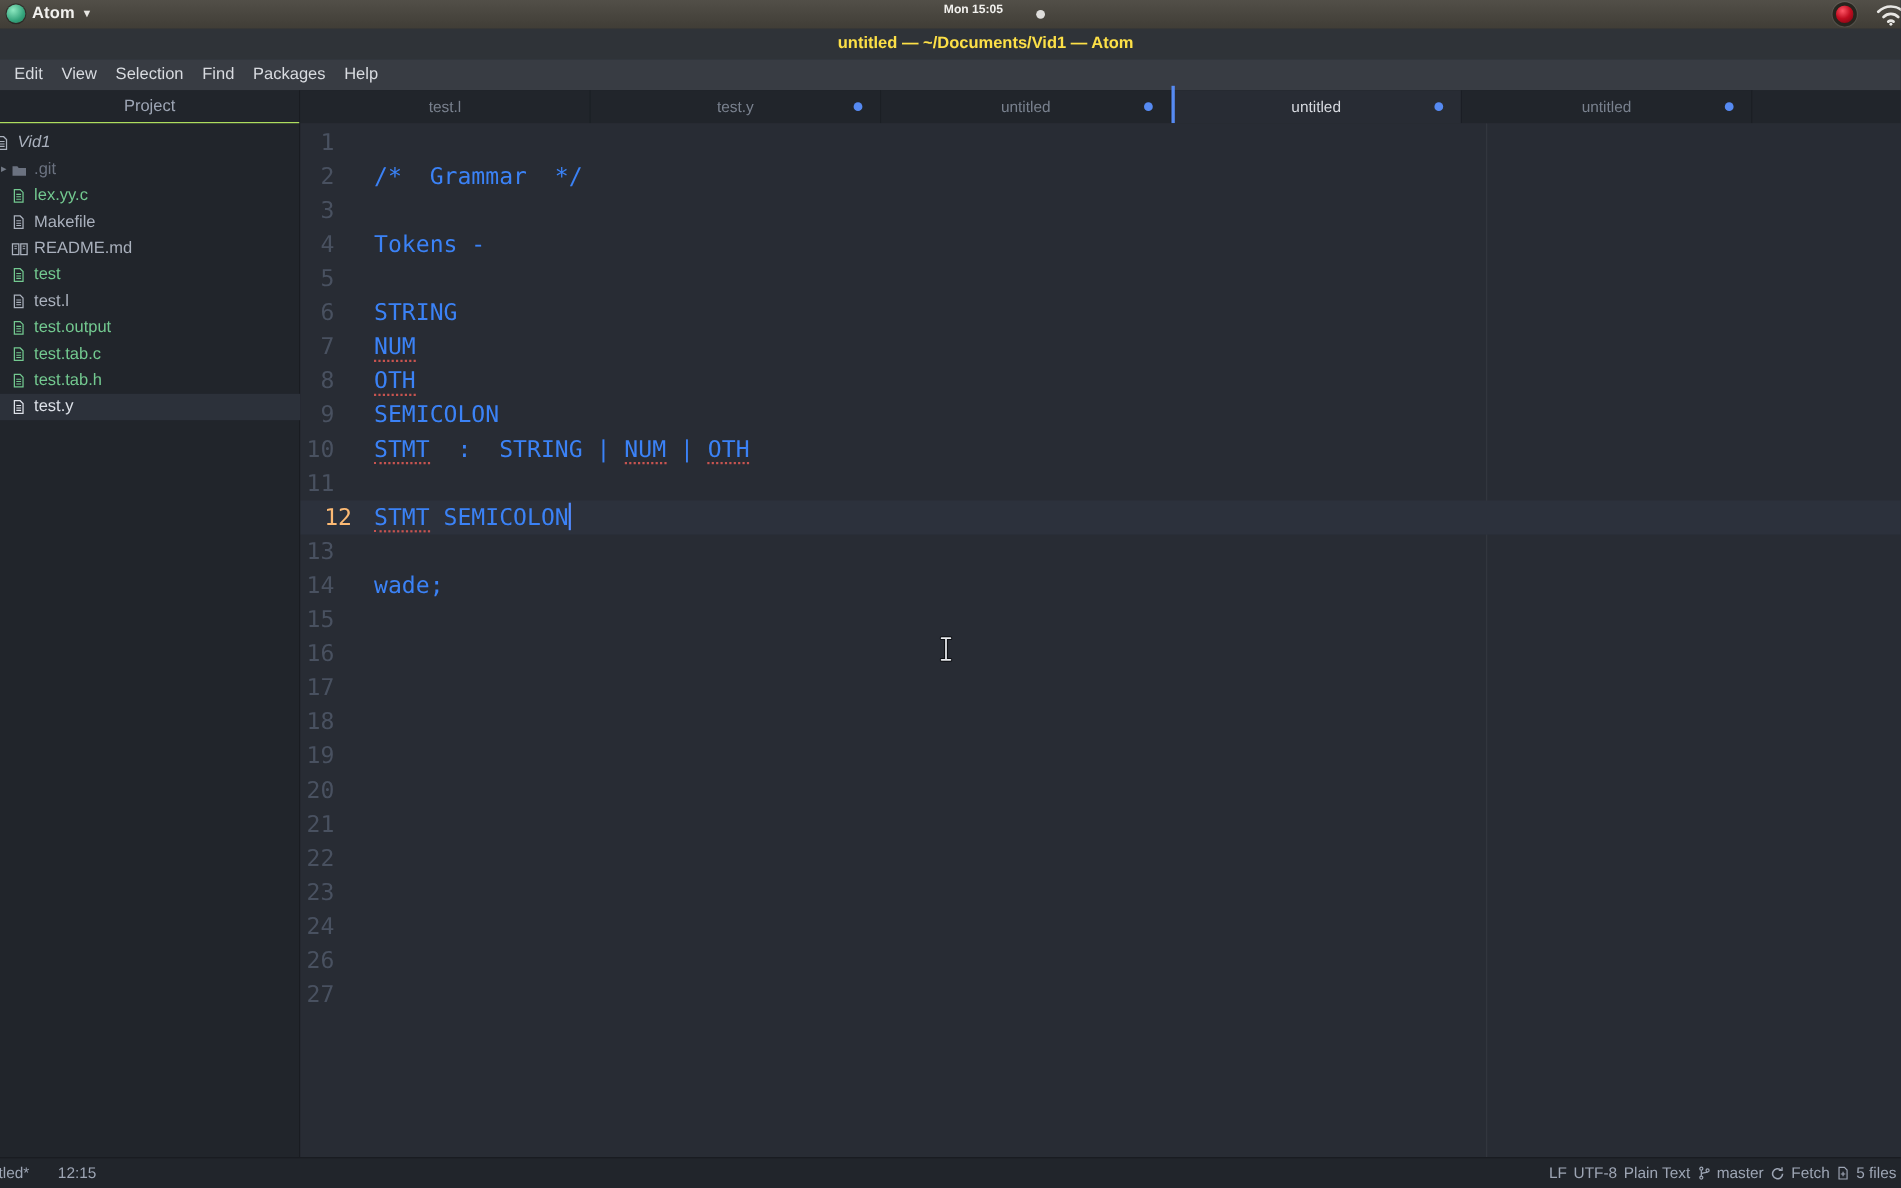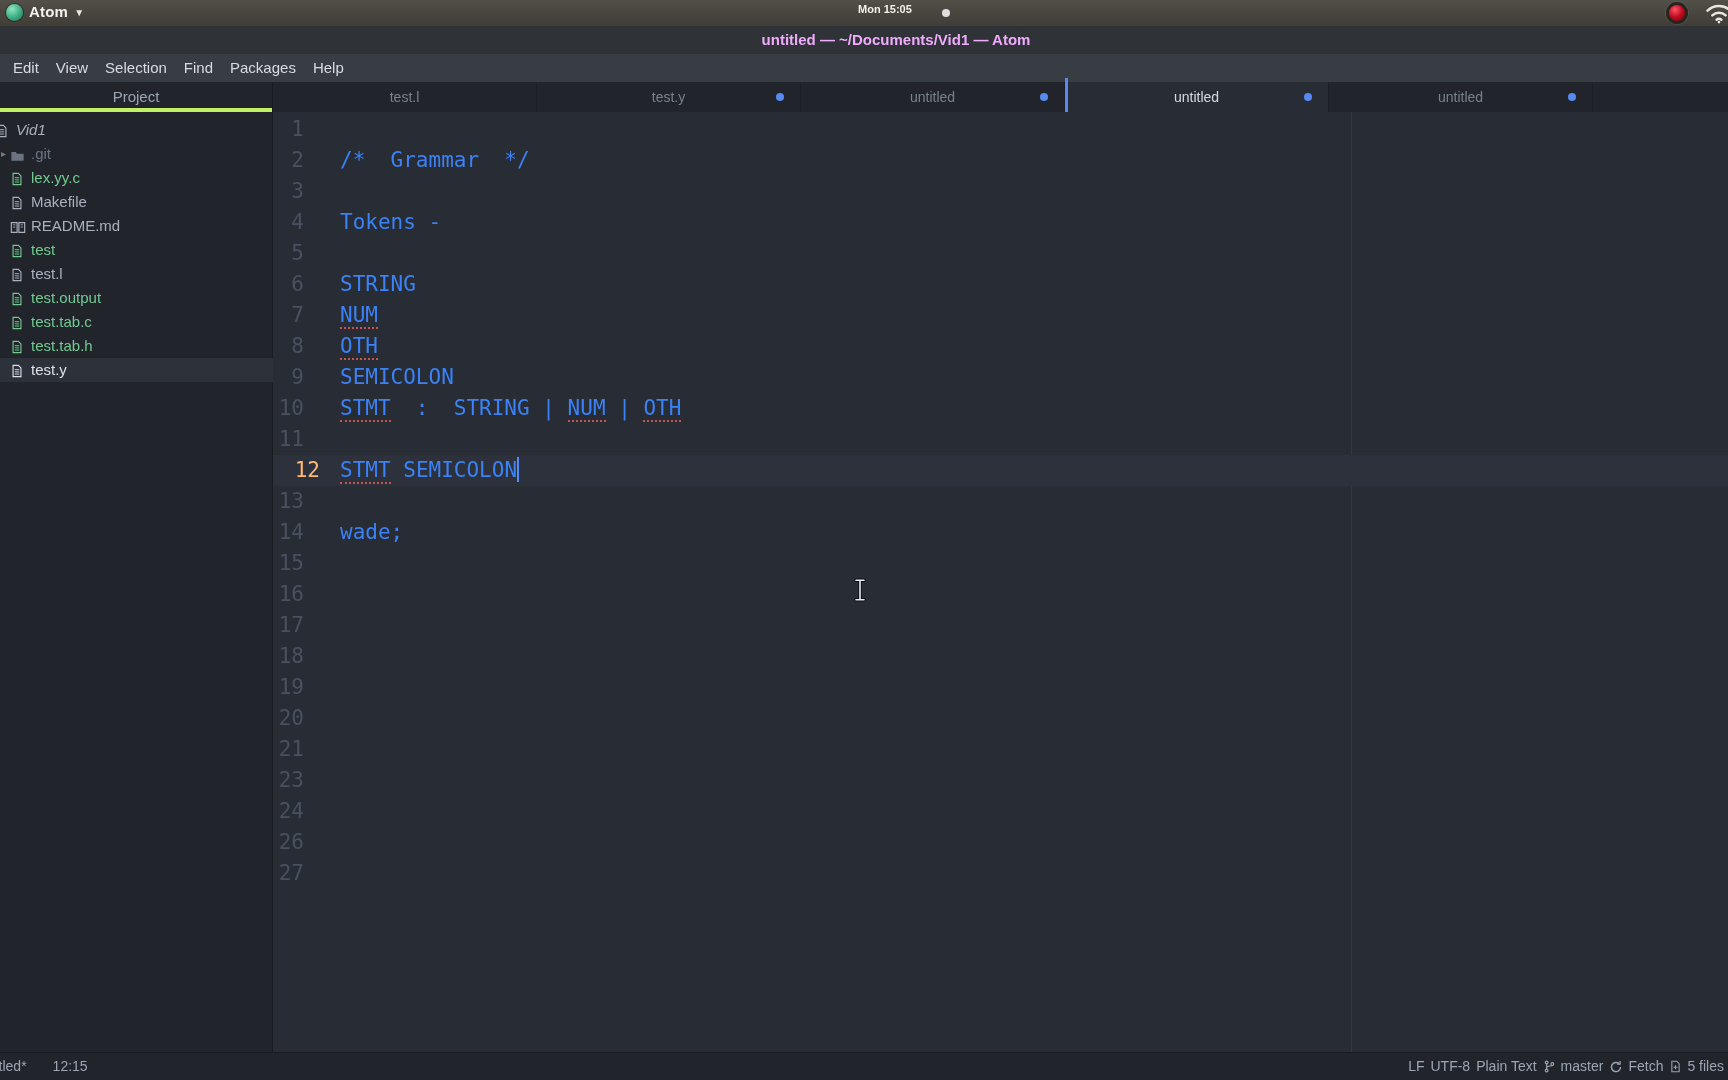--- a/index.html
+++ b/index.html
@@ -23,33 +23,33 @@
   .appmenu .chev{display:inline-block;margin-left:6px;font-size:10px;vertical-align:1px;color:#e8e7e3;}
   .clock{position:absolute;left:858px;top:3px;font-size:11px;font-weight:bold;}
   .clock-dot{position:absolute;left:942px;top:9px;width:8px;height:8px;border-radius:50%;background:#dedddb;}
   .record-icon{position:absolute;left:1666px;top:2px;width:22px;height:22px;border-radius:50%;
     background:radial-gradient(circle at 38% 30%, #ff5565 0%, #c00d20 48%, #70040f 100%);
     border:3px solid #27251f;box-shadow:0 0 0 1px rgba(255,255,255,.08);}
   .wifi-icon{position:absolute;left:1704px;top:3px;width:30px;height:21px;}
 
   
   .titlebar{position:absolute;left:0;top:26px;width:1728px;height:28px;background:#2f3338;
-    color:#f0abfc;font-size:15px;font-weight:bold;line-height:28px;text-align:center;padding-left:64px;}
+    color:#fde047;font-size:15px;font-weight:bold;line-height:28px;text-align:center;padding-left:64px;}
 
   
   .menubar{position:absolute;left:0;top:54px;width:1728px;height:28px;background:#383c43;
     color:#d8dbe0;font-size:15px;line-height:28px;}
   .menu-items{position:absolute;left:13px;top:0;display:flex;gap:17px;}
   .menu-item{cursor:default;}
 
   
   .sidebar{position:absolute;left:0;top:82px;width:273px;bottom:28px;background:var(--panel-bg);
     border-right:1px solid #181b20;color:#9da5b4;}
   .project-header{height:30px;line-height:30px;text-align:center;font-size:15px;color:#9da5b4;
-    border-bottom:4px solid #bef264;}
+    border-bottom:1px solid #bef264;}
   .tree{position:absolute;left:0;top:36px;right:0;}
   .tree-row{position:relative;height:24px;line-height:24px;font-size:15px;width:273px;}
   .tree-row .arrow{position:absolute;left:1px;top:0;font-size:10px;color:#747b87;}
   .tree-row .ticon{position:absolute;left:10px;top:4px;width:16px;height:16px;}
   .tree-row .tlabel{position:absolute;left:31px;top:0;white-space:nowrap;}
   .tree-row.root .ticon{left:-5px;}
   .tree-row.root .tlabel{left:16px;font-style:italic;}
   .tree-row.added{color:var(--added-green);}
   .tree-row.ignored{color:#6b7280;}
   .tree-row.normal{color:#aab1bd;}
@@ -289,20 +289,24 @@
       </div>
       <div class="line">
         <span class="num">20</span>
         <span class="code"></span>
       </div>
       <div class="line">
         <span class="num">21</span>
         <span class="code"></span>
       </div>
       <div class="line">
+        <span class="num">22</span>
+        <span class="code"></span>
+      </div>
+      <div class="line">
         <span class="num">23</span>
         <span class="code"></span>
       </div>
       <div class="line">
         <span class="num">24</span>
         <span class="code"></span>
       </div>
       <div class="line">
         <span class="num">26</span>
         <span class="code"></span>

